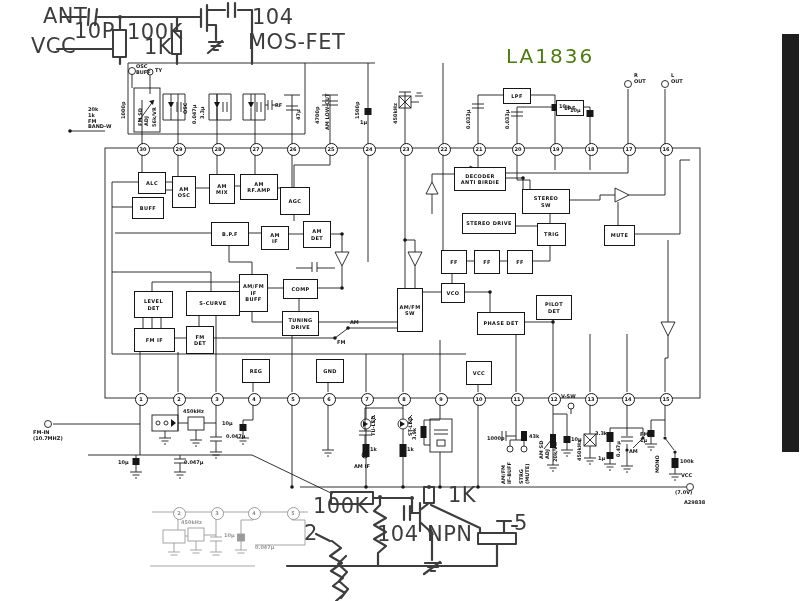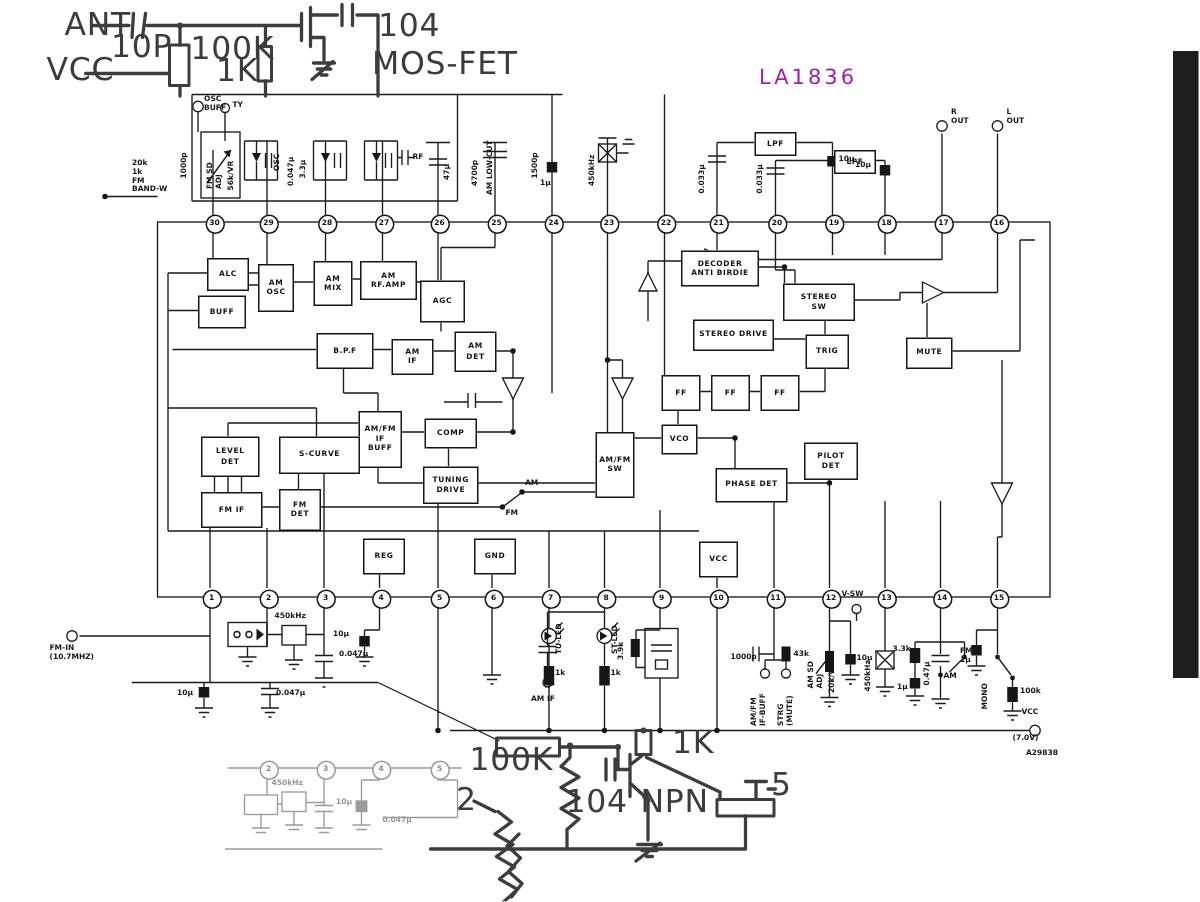--- a/index.html
+++ b/index.html
@@ -11,21 +11,21 @@
        font-size:5px;font-weight:700;line-height:1.3;letter-spacing:.4px;color:#111;text-align:center}
   .pin{position:absolute;z-index:3;width:11px;height:11px;border:1px solid #161616;border-radius:50%;
        background:#fff;display:flex;align-items:center;justify-content:center;
        font-size:5px;font-weight:700;color:#111}
   .pin.g{border-color:#9b9b9b;color:#8a8a8a}
   .lbl{position:absolute;z-index:4;font-size:5px;font-weight:700;line-height:1.15;color:#161616;
        white-space:pre-line}
   .lbl.v{transform:rotate(-90deg);transform-origin:0 0}
   .lbl.g{color:#979797}
   .hand{position:absolute;z-index:5;font-size:21px;color:#3c3c3c;letter-spacing:.5px;white-space:nowrap}
-  .title{position:absolute;z-index:5;font-size:14px;color:#a21caf;letter-spacing:2px}
+  .title{position:absolute;z-index:5;font-size:20px;color:#4d7c0f;letter-spacing:2px}
   .unit{position:absolute;z-index:5;font-size:11px;color:#1c1c1c}
   .code{position:absolute;z-index:5;font-size:5px;font-weight:700;color:#161616}
   .edgebar{position:absolute;z-index:6;background:#1e1e1e}
 </style>
 </head>
 <body>
 
 <div id="stage">
 
   <svg id="wires" width="800" height="601" xmlns="http://www.w3.org/2000/svg">

